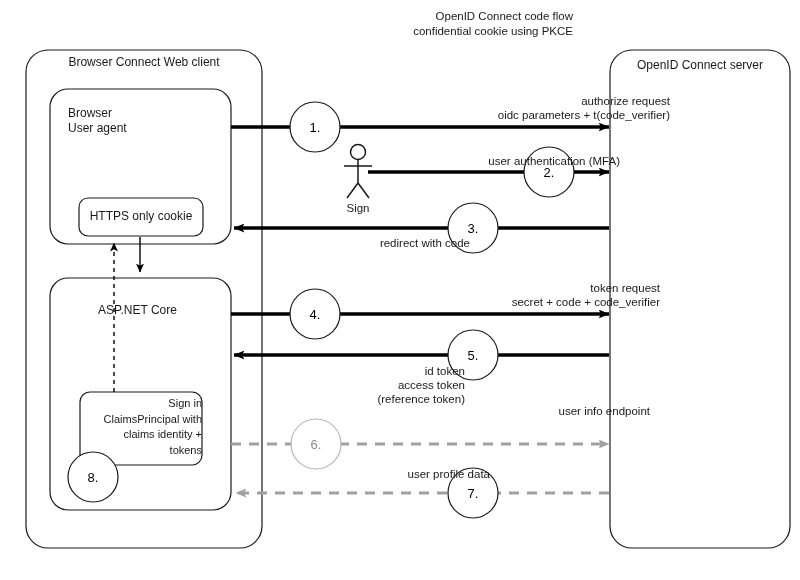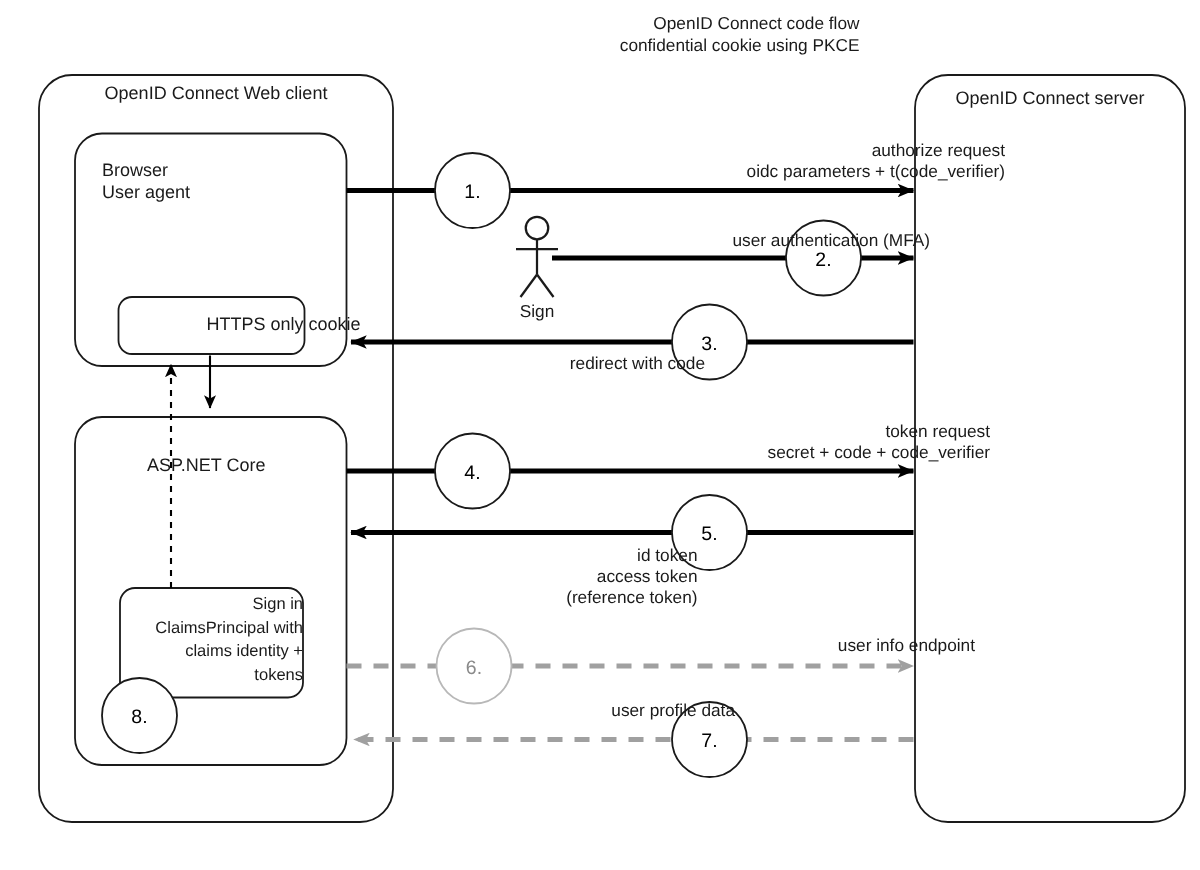--- a/index.html
+++ b/index.html
@@ -77,26 +77,26 @@
 
   <line x1="609" y1="493" x2="236" y2="493" stroke="#a0a0a0" stroke-width="3.2" stroke-dasharray="10,8" marker-end="url(#arrGray)"></line>
   <circle cx="473" cy="493" r="25" fill="#fff" stroke="#1a1a1a" stroke-width="1.2"></circle>
 
   <circle cx="93" cy="477" r="25" fill="#fff" stroke="#1a1a1a" stroke-width="1.2"></circle>
 </svg>
 
 <div class="lbl" style="left:233px;top:9px;width:340px;">OpenID Connect code flow</div>
 <div class="lbl" style="left:233px;top:24px;width:340px;">confidential cookie using PKCE</div>
 
-<div class="boxlbl" style="left:26px;top:55px;width:236px;">OpenID Connect Web client</div>
+<div class="boxlbl" style="left:26px;top:55px;width:236px;">Browser Connect Web client</div>
 
 <div class="boxlbl left" style="left:68px;top:106px;width:160px;">Browser
 User agent</div>
 
-<div class="boxlbl" style="left:79px;top:209px;width:124px;margin-left:48px;">HTTPS only cookie</div>
+<div class="boxlbl" style="left:79px;top:209px;width:124px;">HTTPS only cookie</div>
 
 <div class="boxlbl" style="left:50px;top:303px;width:175px;">ASP.NET Core</div>
 
 <div class="lbl" style="left:80px;top:396px;width:122px;line-height:15.5px;font-size:11px;">Sign in
 ClaimsPrincipal with
 claims identity +
 tokens</div>
 
 <div class="boxlbl" style="left:610px;top:58px;width:180px;">OpenID Connect server</div>
 
@@ -104,21 +104,21 @@
 
 <div class="lbl" style="left:340px;top:94px;width:330px;">authorize request
 oidc parameters + t(code_verifier)</div>
 <div class="lbl" style="left:380px;top:154px;width:240px;">user authentication (MFA)</div>
 <div class="lbl" style="left:240px;top:236px;width:230px;">redirect with code</div>
 <div class="lbl" style="left:340px;top:281px;width:320px;">token request
 secret + code + code_verifier</div>
 <div class="lbl" style="left:235px;top:364px;width:230px;">id token
 access token
 (reference token)</div>
-<div class="lbl" style="left:410px;top:424px;width:240px;">user info endpoint</div>
+<div class="lbl" style="left:410px;top:404px;width:240px;">user info endpoint</div>
 <div class="lbl" style="left:270px;top:467px;width:220px;">user profile data</div>
 
 <div class="num" style="left:290px;top:121px;width:50px;">1.</div>
 <div class="num" style="left:524px;top:166px;width:50px;">2.</div>
 <div class="num" style="left:448px;top:222px;width:50px;">3.</div>
 <div class="num" style="left:290px;top:308px;width:50px;">4.</div>
 <div class="num" style="left:448px;top:349px;width:50px;">5.</div>
 <div class="num gray" style="left:291px;top:438px;width:50px;">6.</div>
 <div class="num" style="left:448px;top:487px;width:50px;">7.</div>
 <div class="num" style="left:68px;top:471px;width:50px;">8.</div>

